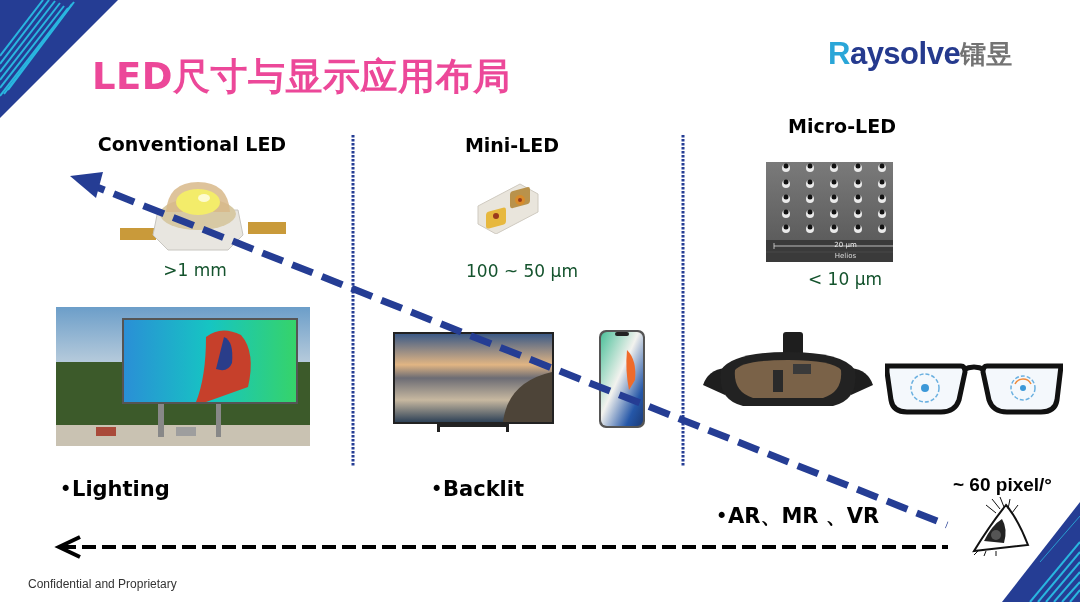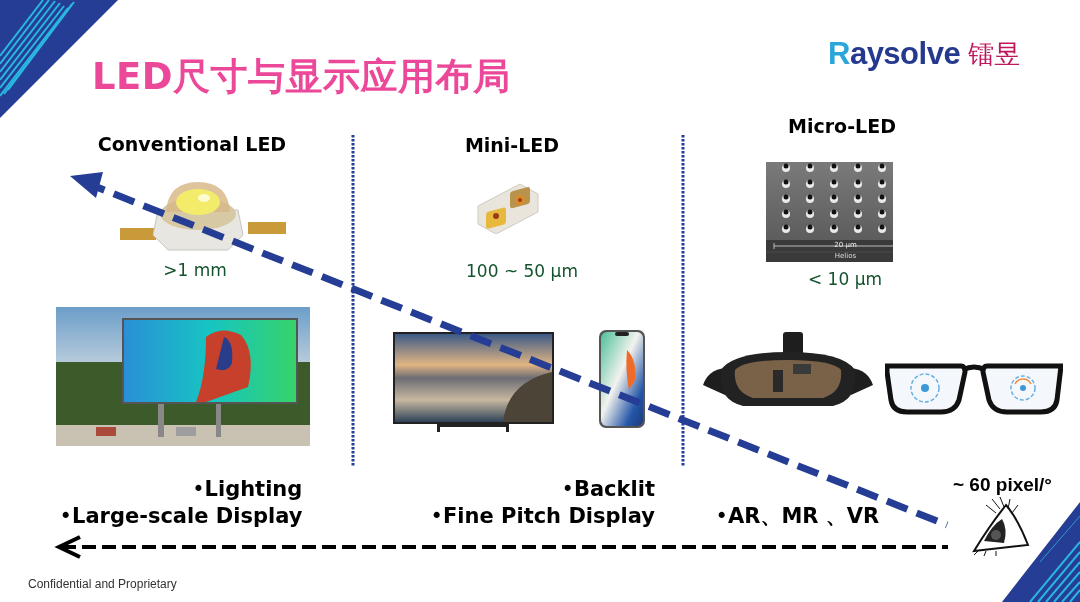--- a/index.html
+++ b/index.html
@@ -5,21 +5,21 @@
   * { margin:0; padding:0; box-sizing:border-box; }
   html, body { width:1080px; height:602px; overflow:hidden; background:#ffffff; }
   body { position:relative; font-family:"DejaVu Sans", "Liberation Sans", sans-serif; color:#000; }
   .abs { position:absolute; }
 
   .title { left:92px; top:52px; font-size:37px; font-weight:bold; color:#ec4899; letter-spacing:0.5px; white-space:nowrap; }
 
   .logo { left:828px; top:36px; display:flex; align-items:center; }
   .logo-text { font-family:"Liberation Sans", sans-serif; font-size:31px; font-weight:bold; color:#253a8e; letter-spacing:-0.5px; }
   .logo-r { color:#2aa6d8; }
-  .logo-cn { font-size:26px; font-weight:normal; color:#be185d; margin-left:8px; }
+  .logo-cn { font-size:26px; font-weight:bold; color:#737373; }
 
   .col-head { font-size:19px; font-weight:bold; white-space:nowrap; text-align:center; font-family:"DejaVu Sans", sans-serif; }
   .size-label { font-size:17px; color:#14532d; white-space:nowrap; text-align:center; font-family:"DejaVu Sans", sans-serif; }
 
   .bullets { font-size:21px; font-weight:bold; line-height:27px; font-family:"DejaVu Sans", sans-serif;text-align:right; }
   .bullets li { list-style:none; white-space:nowrap; }
   .bullets li::before { content:"•"; display:inline-block; width:28px; font-weight:normal; }
 
   .eye-label { font-family:"Liberation Sans", sans-serif; font-size:19px; font-weight:bold; white-space:nowrap; }
   .footer { left:0; width:1080px; top:577px; text-align:left; font-size:12px; color:#333; font-family:Liberation Sans, sans-serif;padding-left:28px; }
@@ -279,25 +279,23 @@
   <polygon points="70,176 103,172 96,198" fill="#253d94"></polygon>
 </svg>
 
 <svg class="abs" style="left:0;top:0" width="1080" height="602" pointer-events="none">
   <line x1="62" y1="547" x2="948" y2="547" stroke="#000" stroke-width="4" stroke-dasharray="14,6"></line>
   <polyline points="80,537 59,547 80,557" fill="none" stroke="#000" stroke-width="4"></polyline>
 </svg>
 
 <ul class="abs bullets" style="left:44px;top:476px">
   <li>Lighting</li>
-  <li>Large-scale Display</li>
 </ul>
 <ul class="abs bullets" style="left:415px;top:476px">
   <li>Backlit</li>
-  <li>Fine Pitch Display</li>
 </ul>
 <ul class="abs bullets" style="left:700px;top:503px">
   <li>AR、MR 、VR</li>
 </ul>
 
 <div class="abs eye-label" style="left:953px;top:474px">~ 60 pixel/°</div>
 <svg class="abs" style="left:970px;top:495px" width="62" height="62" viewBox="0 0 62 62">
   <path d="M4,56 Q20,30 36,10 Q48,24 58,50 Z" fill="none" stroke="#111" stroke-width="2"></path>
   <path d="M14,46 Q22,30 32,24 Q38,34 34,48 Z" fill="#222"></path>
   <circle cx="26" cy="40" r="5" fill="#555"></circle>

